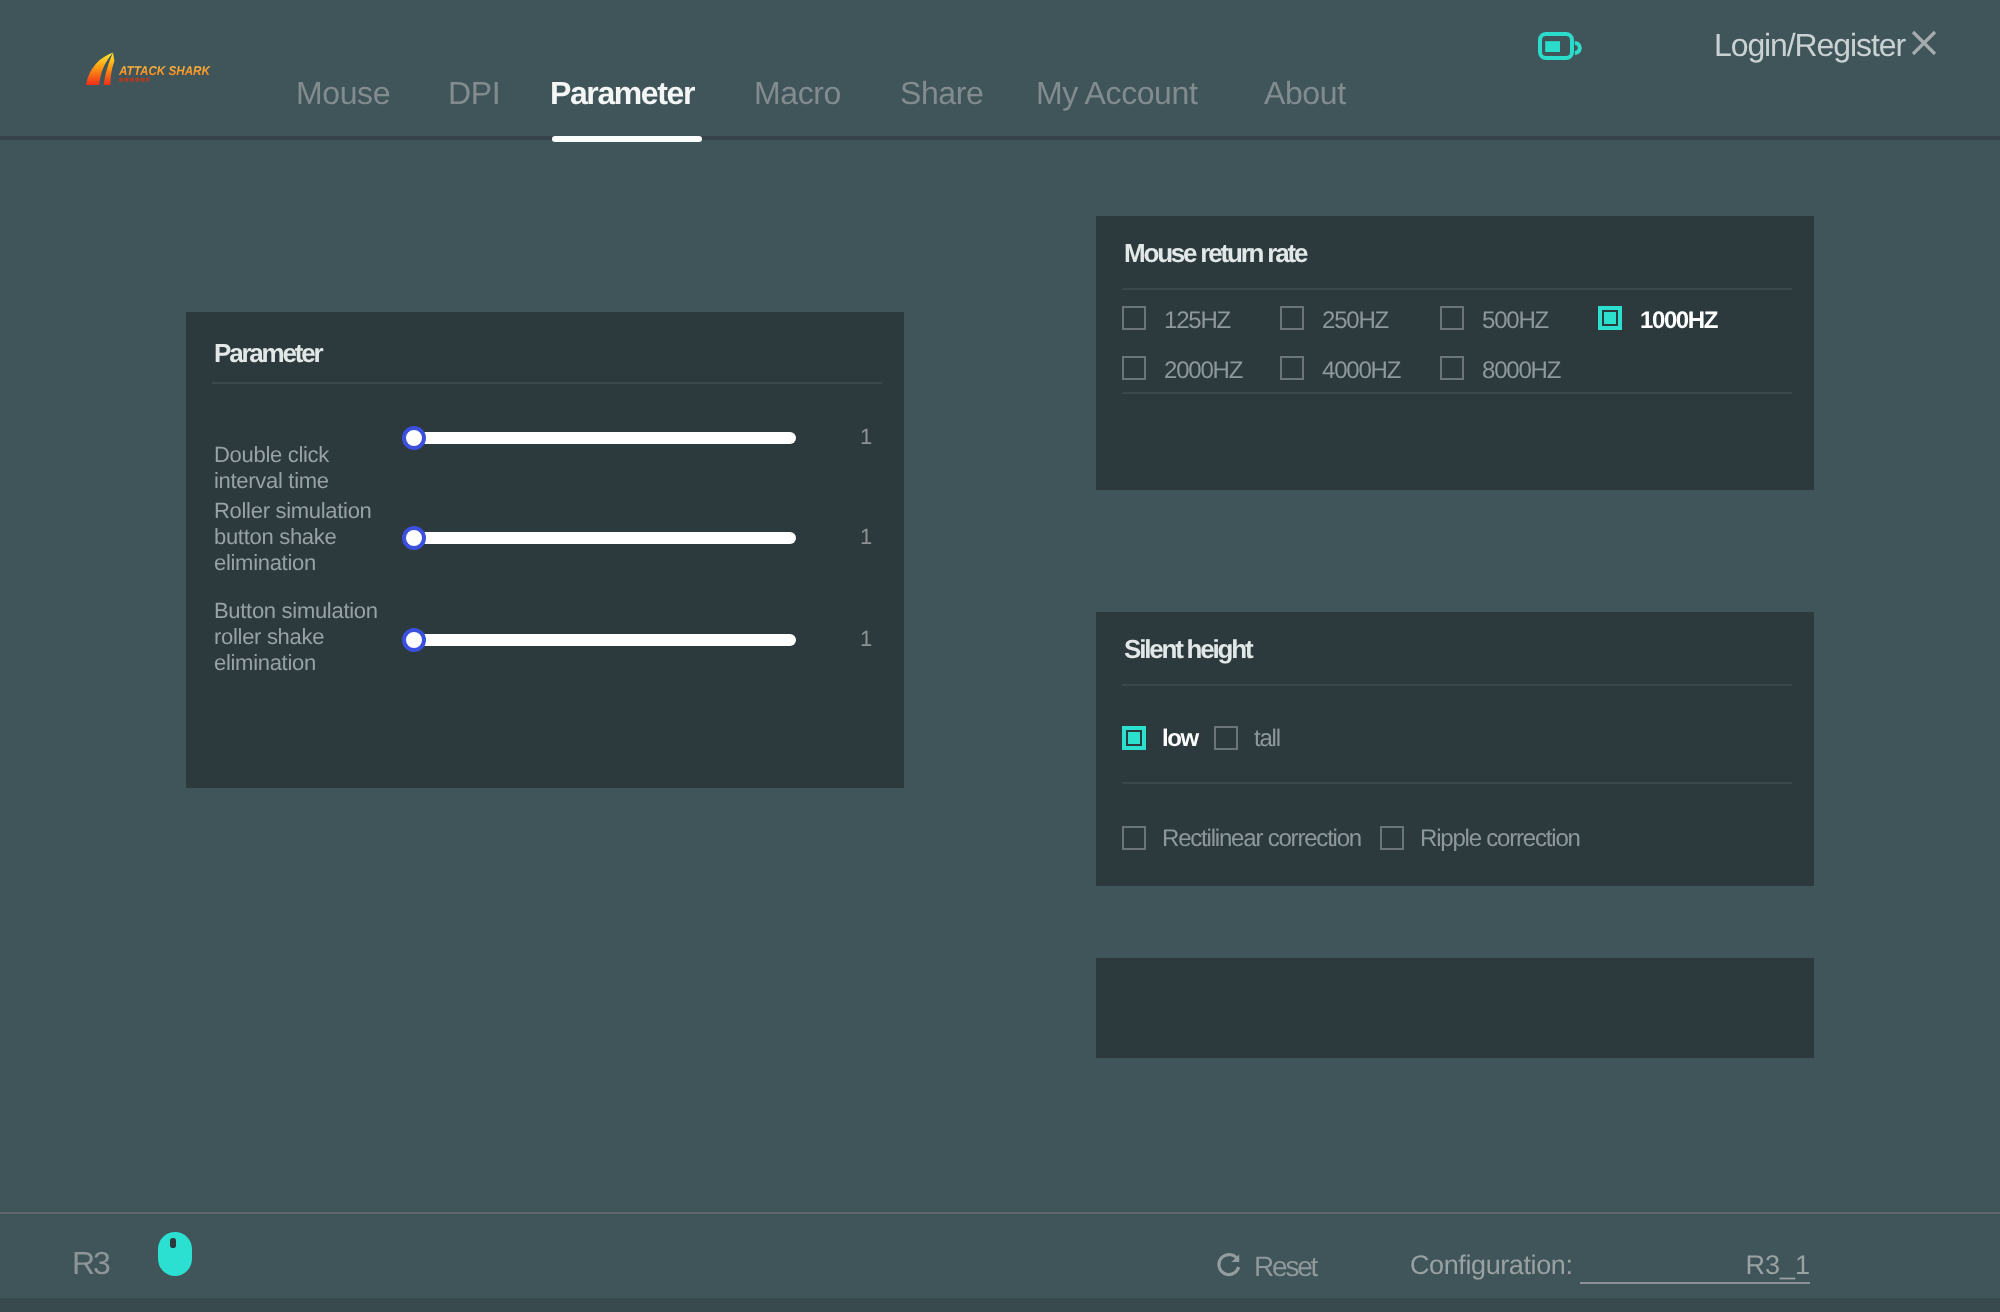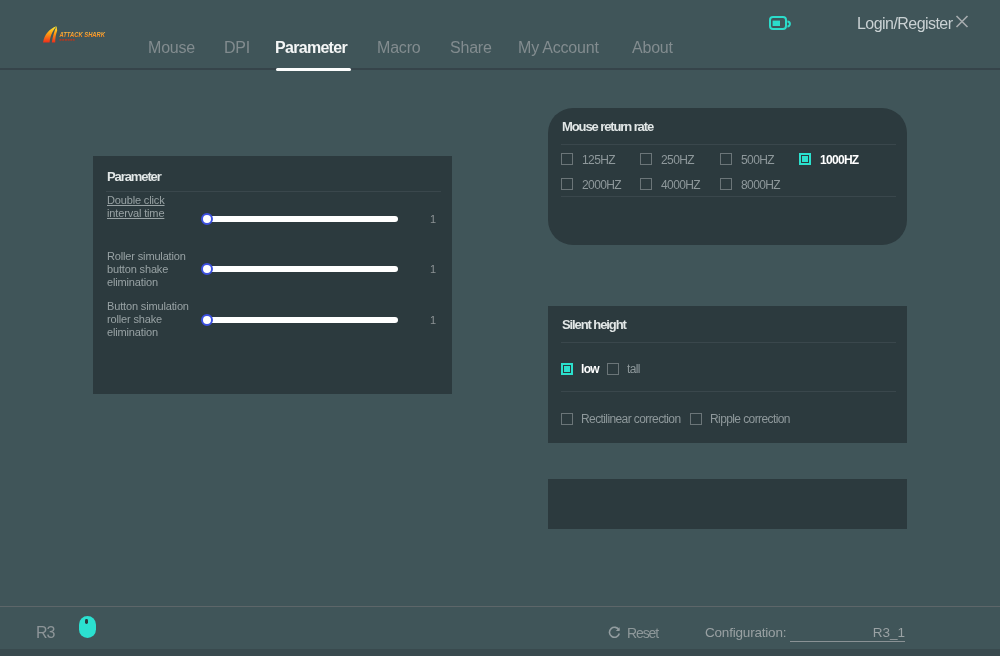--- a/index.html
+++ b/index.html
@@ -84,37 +84,37 @@
 <div class="login">Login/Register</div>
 
 <svg class="abs" style="left:955px; top:15px;" width="14" height="13" viewBox="0 0 14 13">
   <path d="M1.5,1 L12.5,12 M12.5,1 L1.5,12" stroke="#a6acae" stroke-width="1.6" fill="none"></path>
 </svg>
 
 <div class="panel" style="left:93px; top:156px; width:359px; height:238px;">
   <div class="ptitle" style="top:13px;">Parameter</div>
   <div class="sep" style="top:35px;"></div>
 
-  <div class="lbl" style="left:14px; top:38px;text-decoration:underline;">Double click<br>interval time</div>
+  <div class="lbl" style="left:14px; top:66px;">Double click<br>interval time</div>
   <div class="track" style="top:60px;"></div>
   <div class="knob" style="top:57px;"></div>
   <div class="val" style="top:57px;">1</div>
 
   <div class="lbl" style="left:14px; top:94px;">Roller simulation<br>button shake<br>elimination</div>
   <div class="track" style="top:110px;"></div>
   <div class="knob" style="top:107px;"></div>
   <div class="val" style="top:107px;">1</div>
 
   <div class="lbl" style="left:14px; top:144px;">Button simulation<br>roller shake<br>elimination</div>
   <div class="track" style="top:161px;"></div>
   <div class="knob" style="top:158px;"></div>
   <div class="val" style="top:158px;">1</div>
 </div>
 
-<div class="panel" style="left:548px; top:108px; width:359px; height:137px;border-radius:25px;">
+<div class="panel" style="left:548px; top:108px; width:359px; height:137px;">
   <div class="ptitle" style="top:11px;">Mouse return rate</div>
   <div class="sep" style="top:36px;"></div>
 
   <div class="cb" style="left:13px; top:45px;"></div>
     <div class="cblbl" style="left:34px; top:45px;">125HZ</div>
   <div class="cb" style="left:92px; top:45px;"></div>
     <div class="cblbl" style="left:113px; top:45px;">250HZ</div>
   <div class="cb" style="left:172px; top:45px;"></div>
     <div class="cblbl" style="left:193px; top:45px;">500HZ</div>
   <div class="cb on" style="left:251px; top:45px;"></div>

